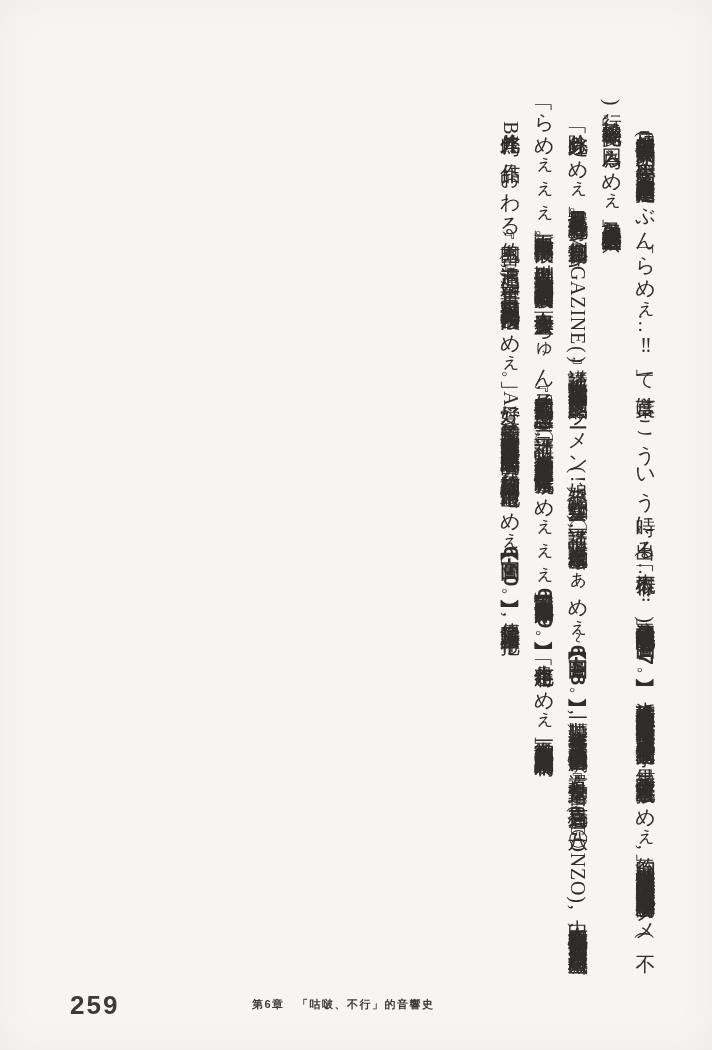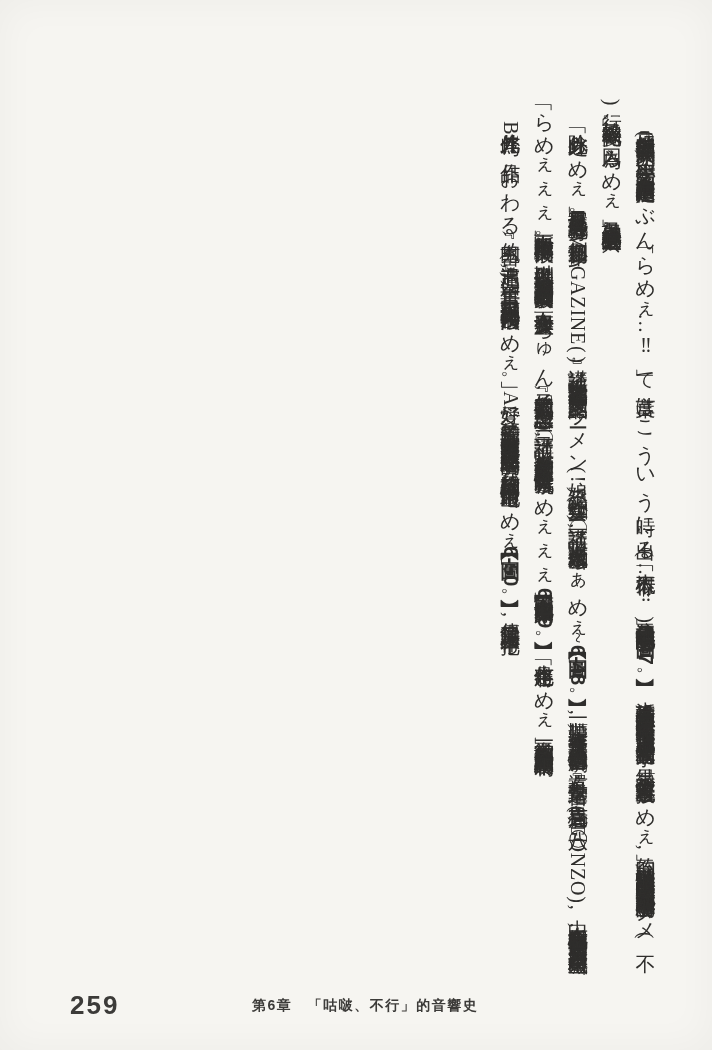--- a/index.html
+++ b/index.html
@@ -55,21 +55,21 @@
     left: 70px;
     top: 2px;
     font-size: 26px;
     font-weight: 700;
     letter-spacing: 2px;
   }
   .chapter-title {
     position: absolute;
     left: 252px;
     top: 9px;
-    font-size: 14px;
+    font-size: 11px;
     font-weight: 600;
     letter-spacing: 1.5px;
   }
 </style>
 </head>
 <body>
 
 <div class="page">
 
   <div class="text-block">

